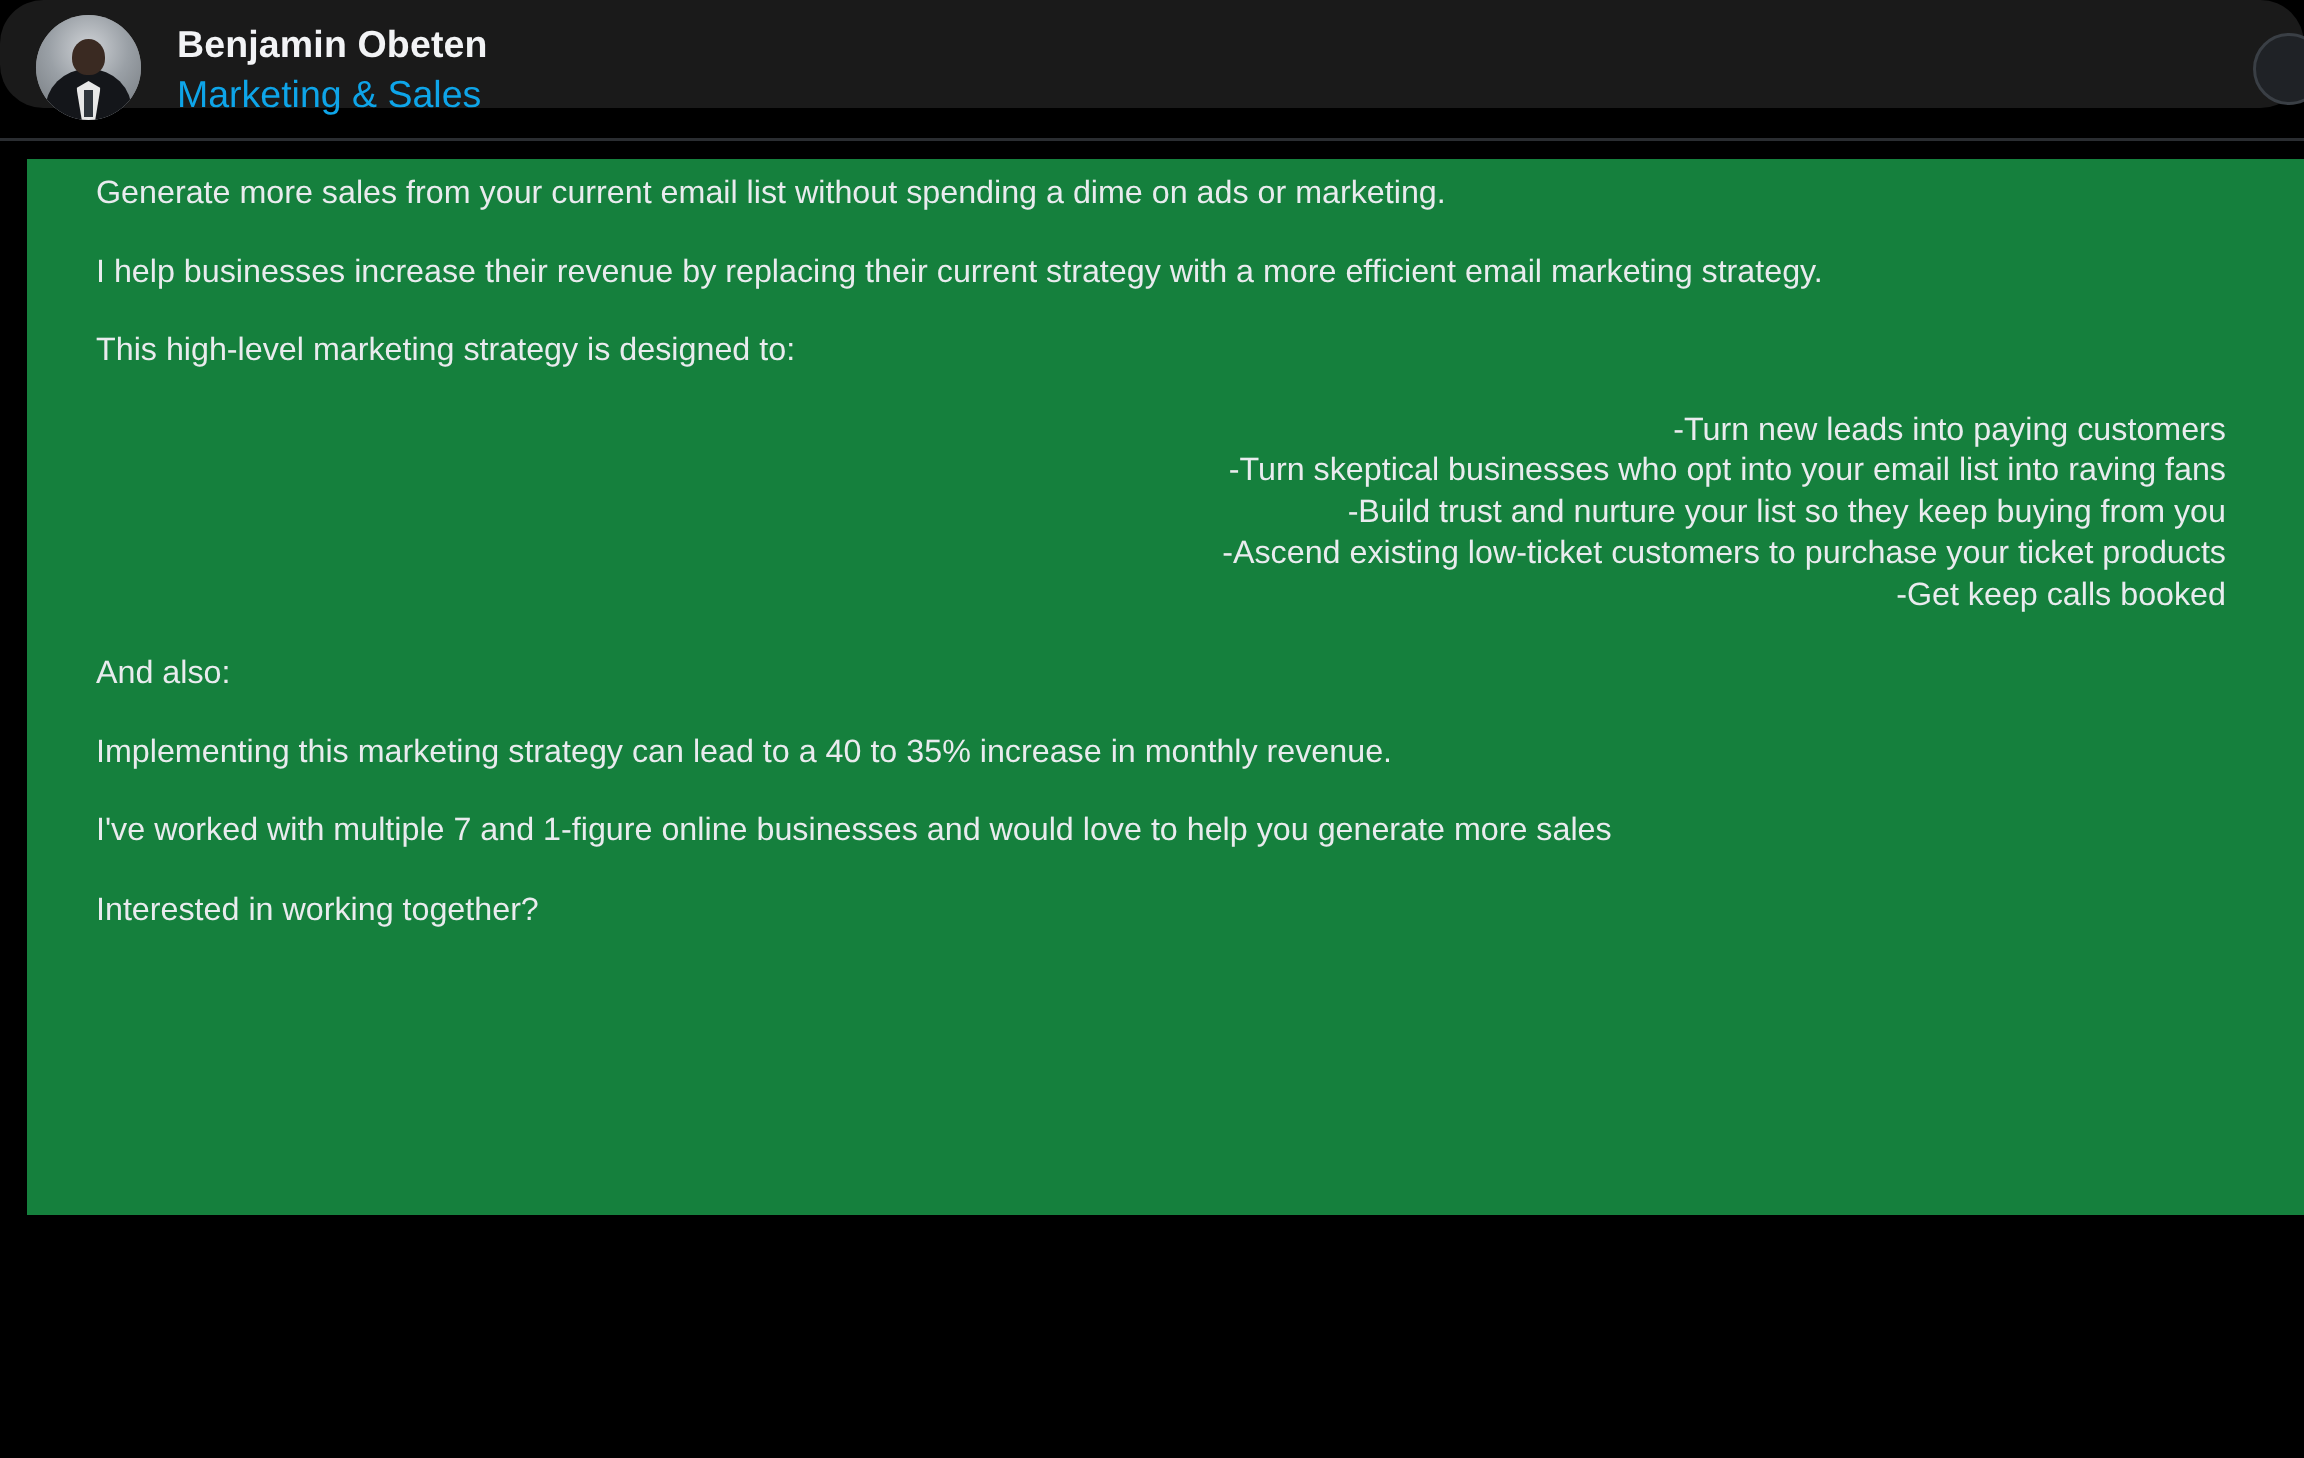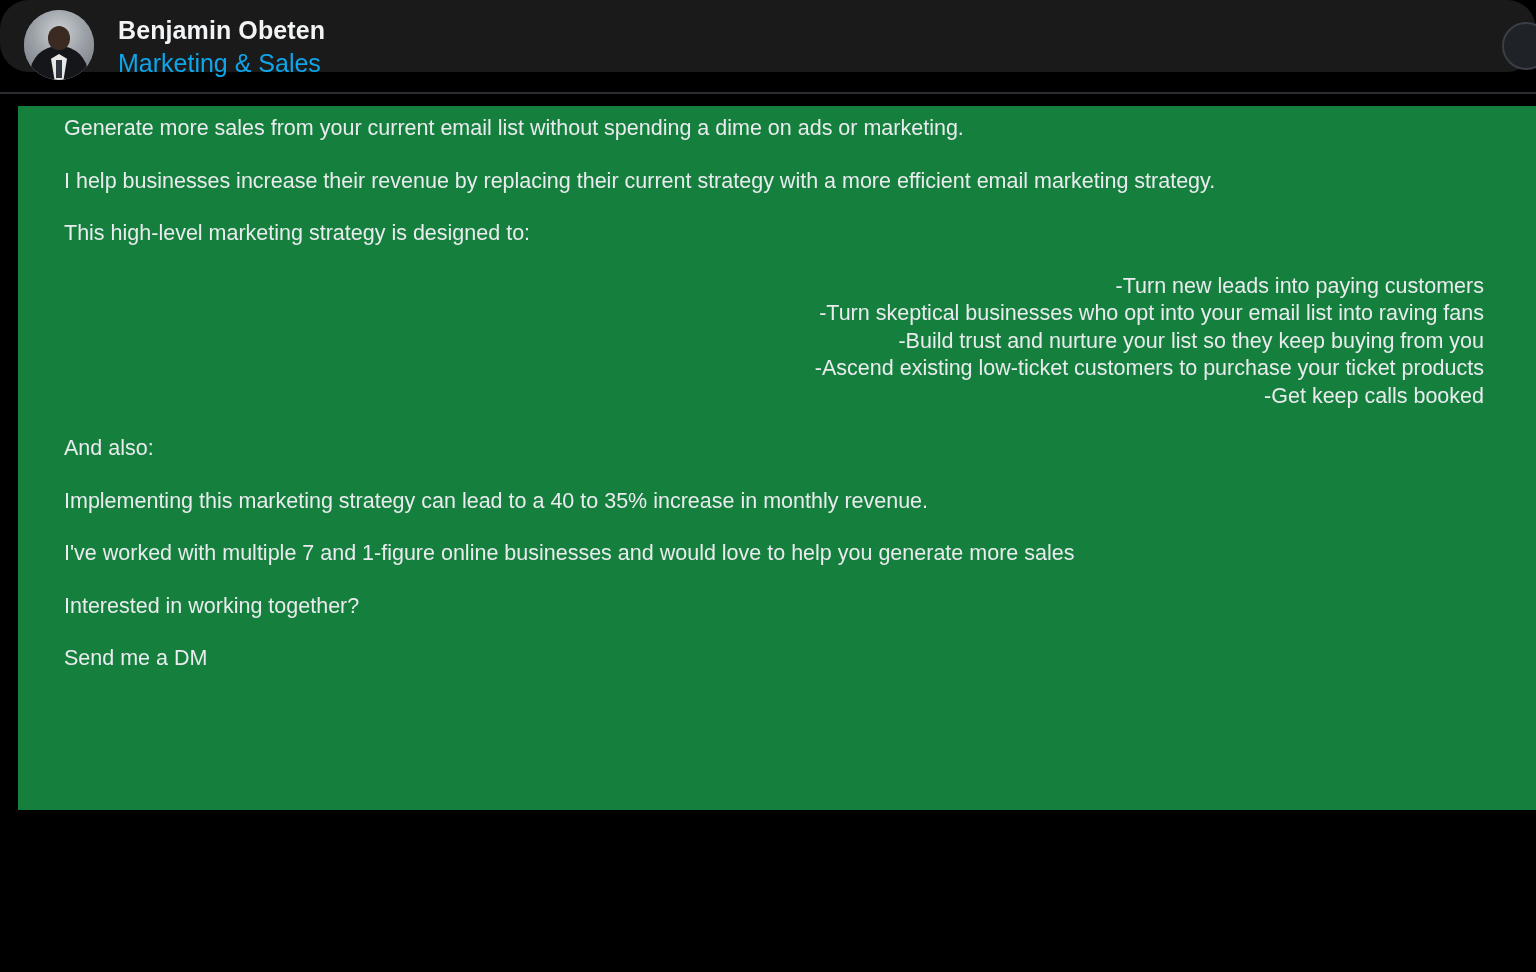--- a/index.html
+++ b/index.html
@@ -219,18 +219,17 @@
         <p class="bullet">-Ascend existing low-ticket customers to purchase your ticket products</p>
         <p class="bullet">-Get keep calls booked</p>
       </div>
 
       <p class="para">And also:</p>
 
 
       <p class="para">Implementing this marketing strategy can lead to a 40 to 35% increase in monthly revenue.</p>
       <p class="para">I've worked with multiple 7 and 1-figure online businesses and would love to help you generate more sales</p>
       <p class="para">Interested in working together?</p>
-      <p class="para tight">Send me a DM</p>
 
     </div>
   </div>
 
 </div>
 
 </body></html>

